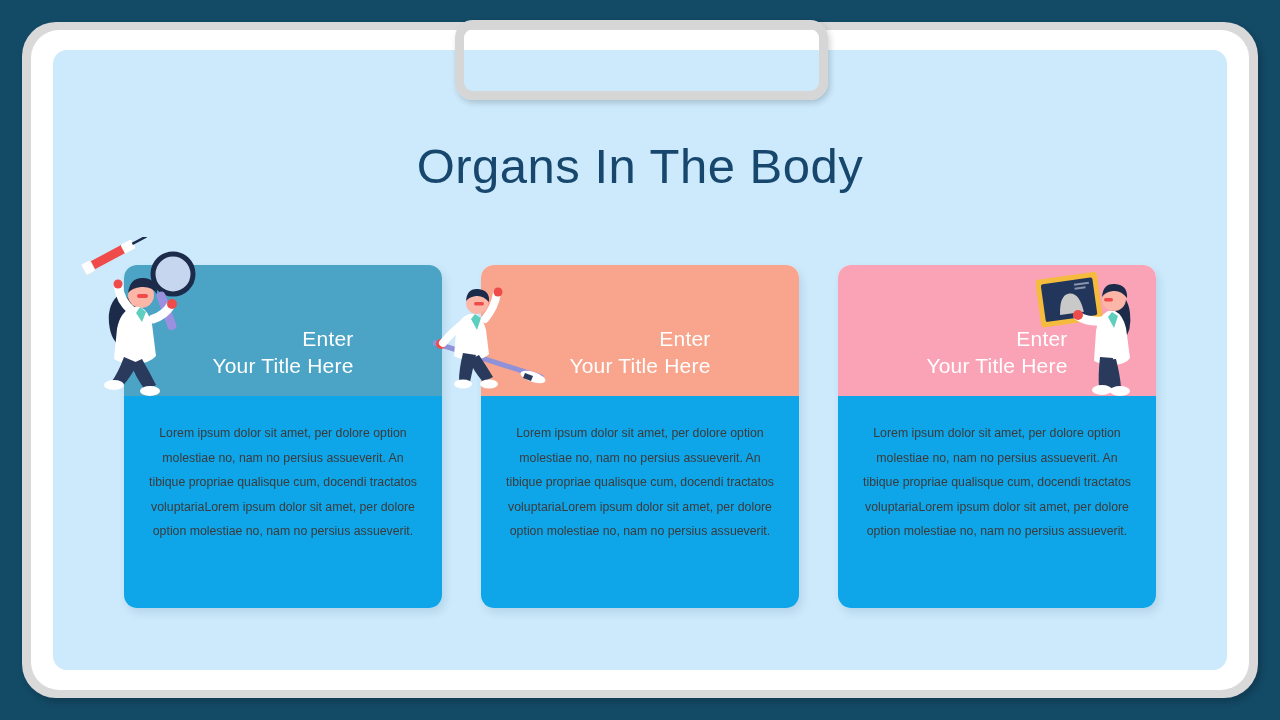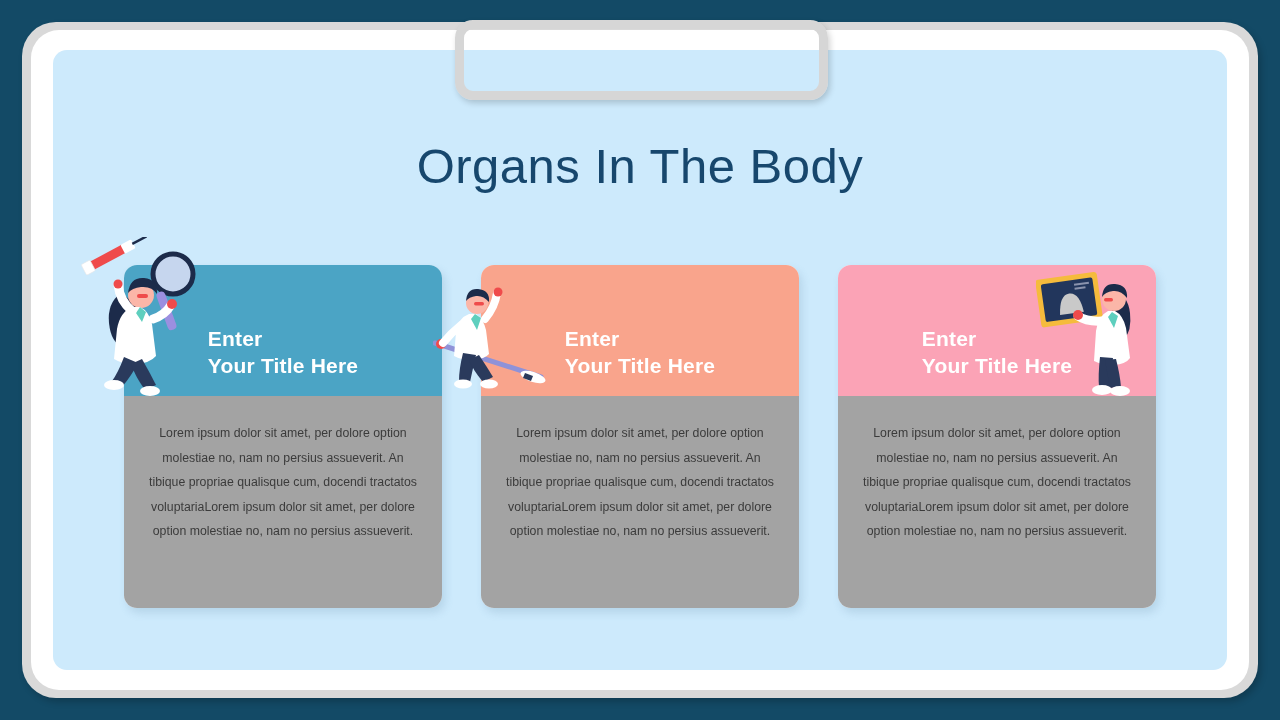--- a/index.html
+++ b/index.html
@@ -59,28 +59,28 @@
   .card-head{
     position:absolute; left:0; top:0; width:100%; height:131px;
     border-radius:13px 13px 0 0;
     display:flex; align-items:center; justify-content:center;
   }
   .card-1 .card-head{ background:#4ba4c5; }
   .card-2 .card-head{ background:#f9a48c; }
   .card-3 .card-head{ background:#fba3b6; }
 
   .card-head-title{
-    color:#ffffff; font-size:21px; font-weight:bold; line-height:1.25;
-    text-align:left; white-space:pre-line; letter-spacing:.2px;
+    color:#ffffff; font-size:21px; font-weight:normal; line-height:1.25;
+    text-align:right; white-space:pre-line; letter-spacing:.2px;
     position:relative; z-index:3;margin-top:44px;
   }
 
   .card-body{
     position:absolute; left:0; top:131px; width:100%; height:212px;
-    background:#a3a3a3; border-radius:0 0 13px 13px;
+    background:#0ea5e9; border-radius:0 0 13px 13px;
     padding:25px 22px 0 22px;
   }
   .card-body p{
     font-size:12.3px; color:#3b3b3b; line-height:2.0;
     text-align:center;
   }
 
   
   .illus{ position:absolute; z-index:4; pointer-events:none; }
   .illus-1{ left:-44px; top:-28px; width:128px; height:165px; }

